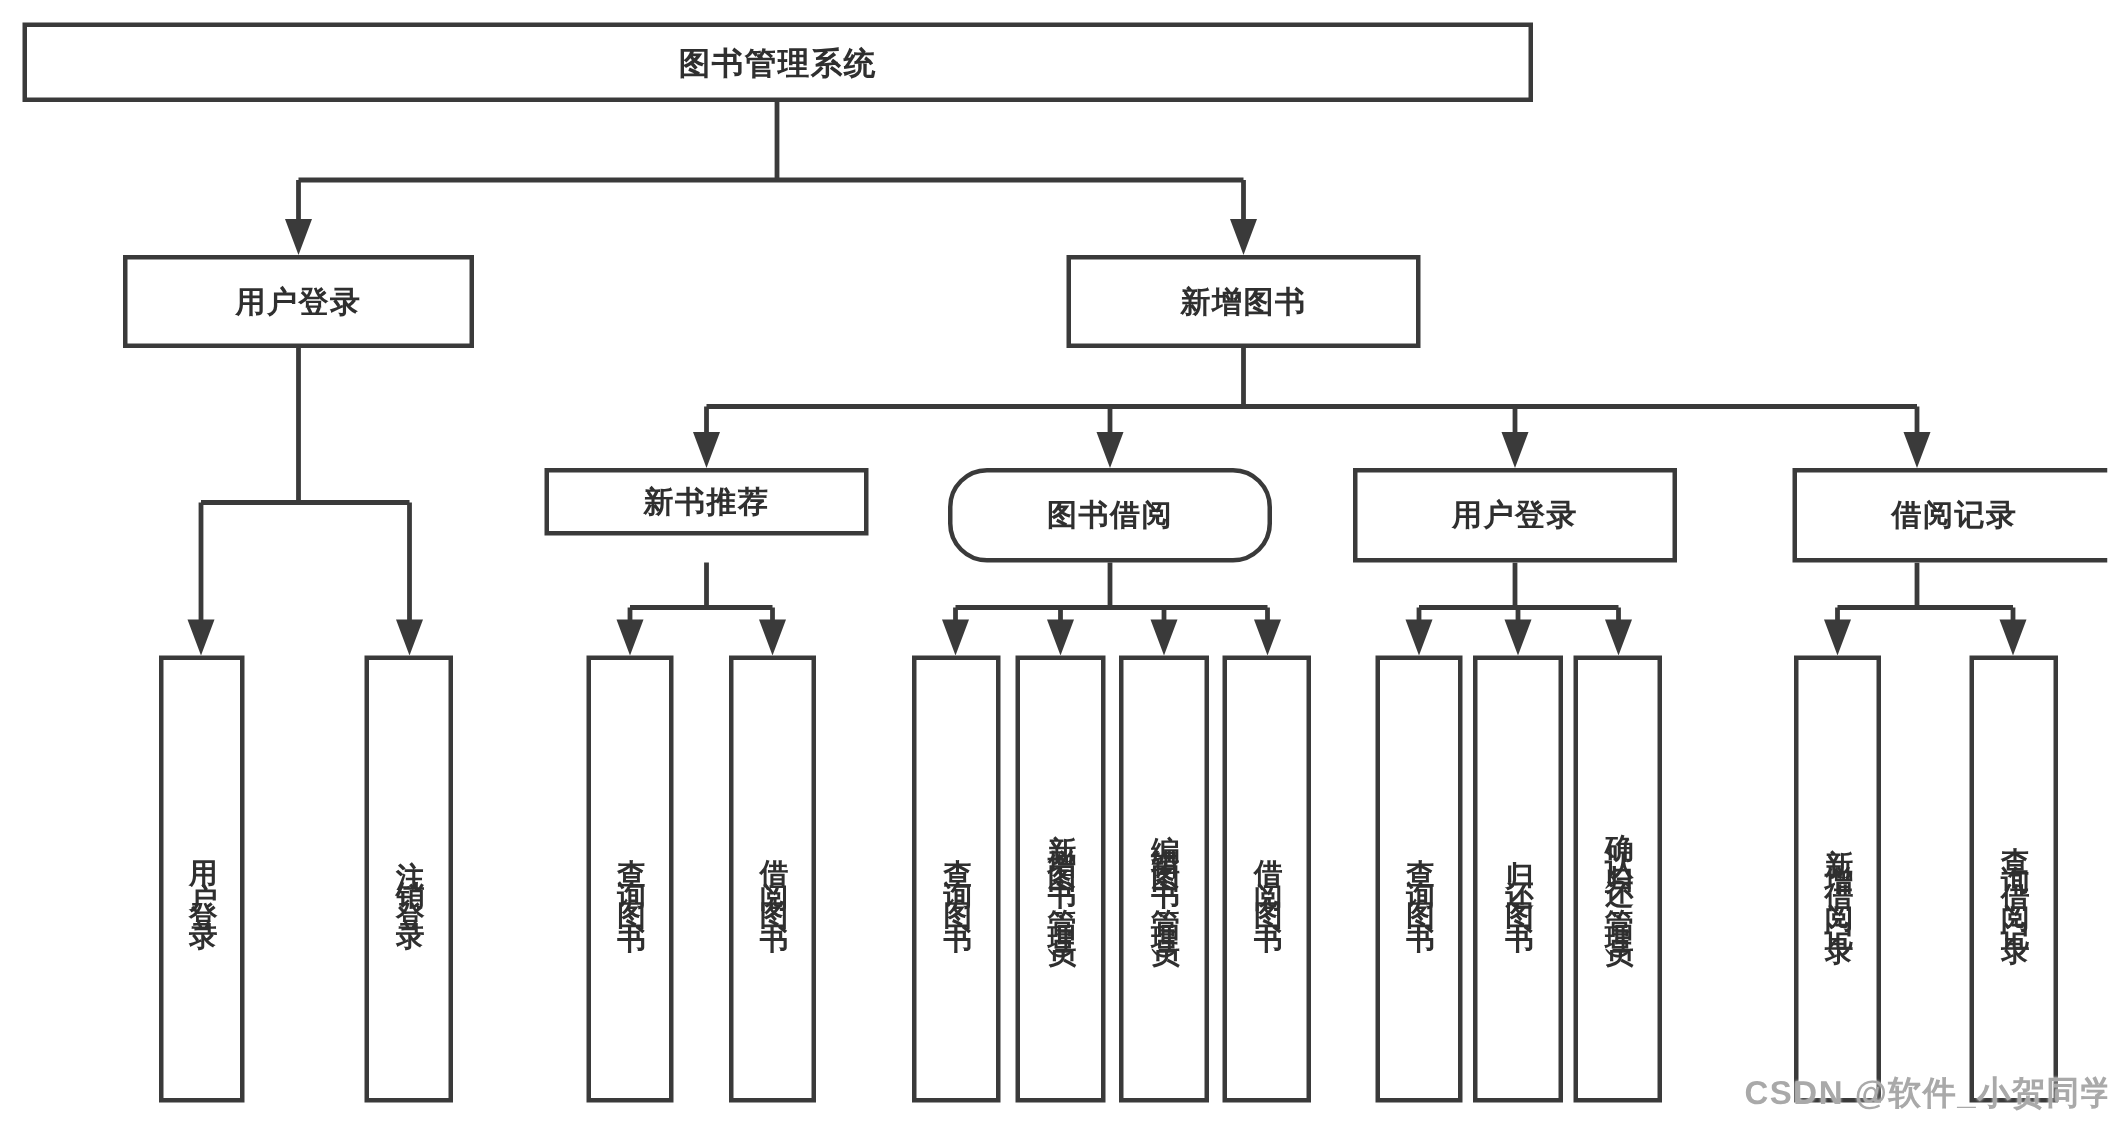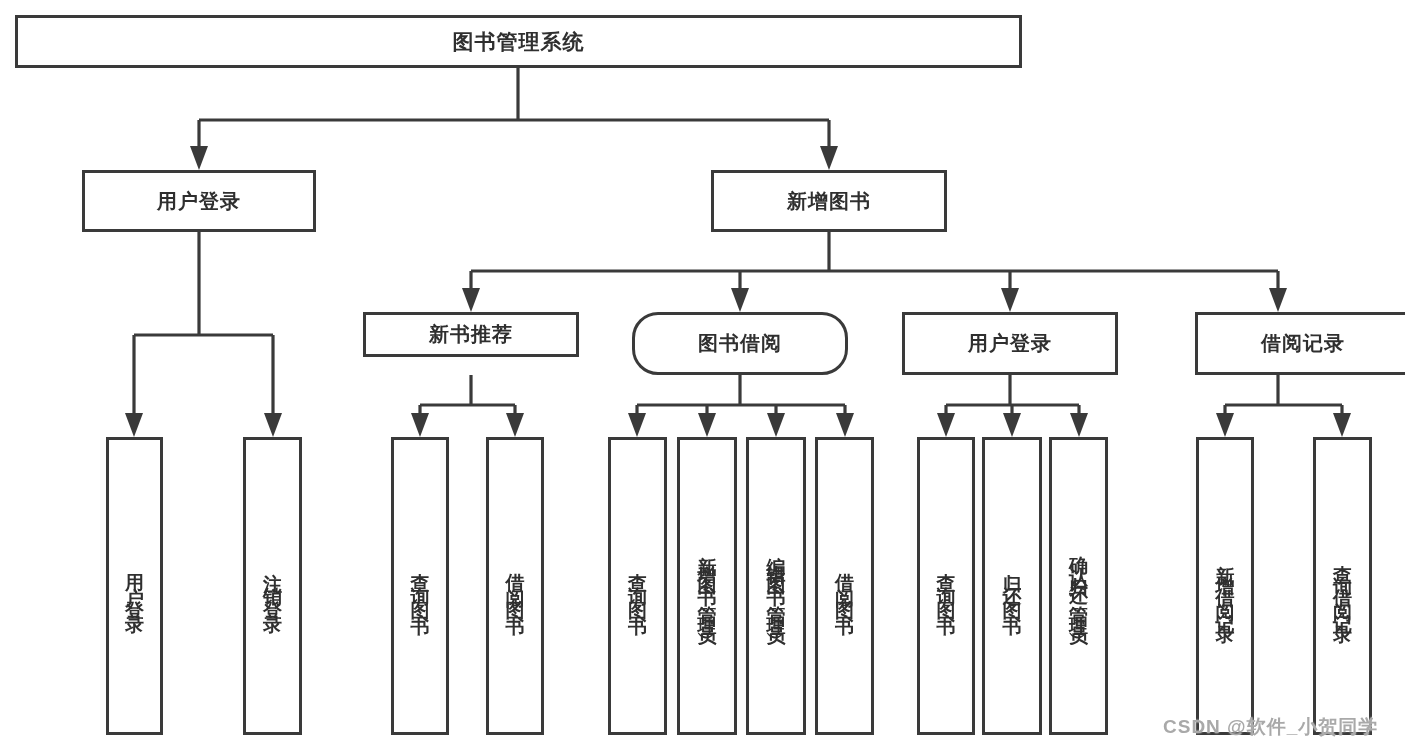--- a/index.html
+++ b/index.html
@@ -50,21 +50,21 @@
     overflow:hidden;
   }
   .ls14{letter-spacing:14px;}
   .ls12{letter-spacing:12px;}
   .ls11{letter-spacing:10px;}
   .watermark{
     position:absolute;
     left:1163px;
     top:714px;
     width:242px;
-    font-size:19px;
+    font-size:22px;
     letter-spacing:1px;
     color:#a9a9a9;
     text-shadow:0 0 2px #ffffff;
     white-space:nowrap;
     z-index:5;
   }
 </style>
 </head>
 <body>
 

